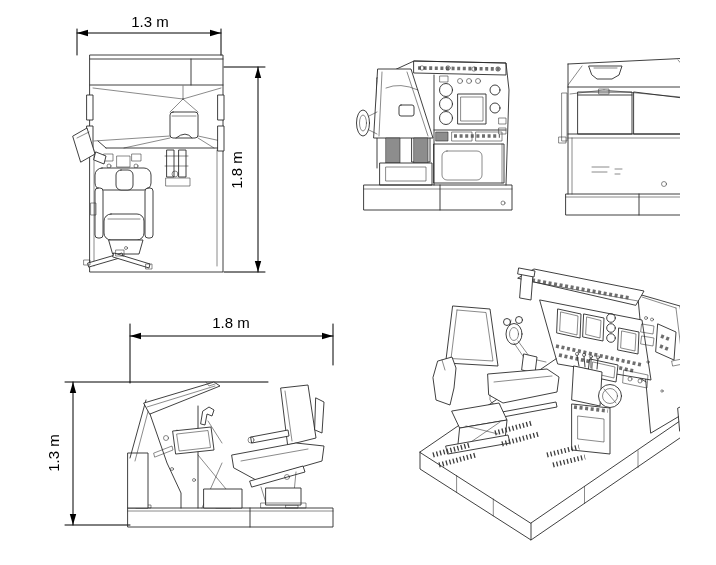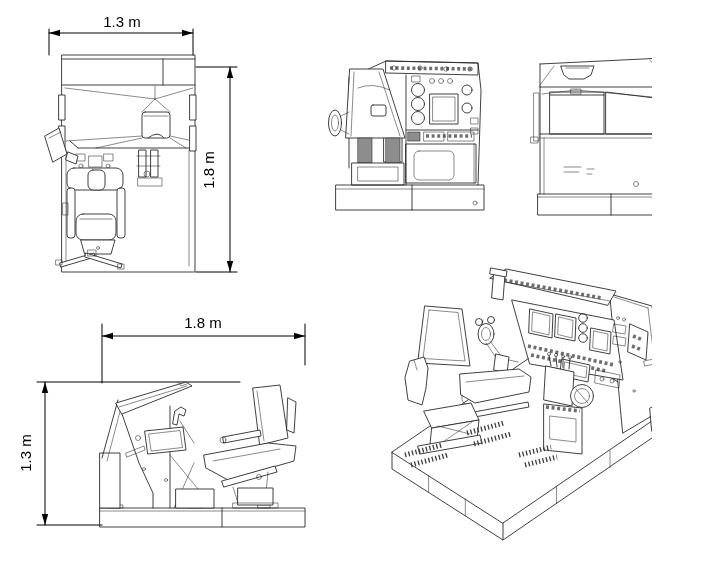--- a/index.html
+++ b/index.html
@@ -2,21 +2,21 @@
 <html style="--bg-color: #ffffff; --line-color: #2b2b2b; --dim-color: #000000;"><head>
 <meta charset="utf-8">
 <style>
   :root{
     --bg-color:#ffffff;
     --line-color:#2b2b2b;
     --dim-color:#000000;
   }
   html,body{margin:0;padding:0;background:var(--bg-color);}
   .sheet{position:relative;width:652px;height:565px;background:var(--bg-color);overflow:hidden;
-         font-family:"Liberation Sans",sans-serif;}
+         font-family:"Liberation Sans",sans-serif;margin-left:28px;}
   .sheet svg{position:absolute;overflow:visible;}
   
   svg path,svg line,svg rect,svg circle,svg ellipse,svg polygon,svg polyline{
     fill:none;stroke:var(--line-color);stroke-width:.9;stroke-linejoin:round;stroke-linecap:round;
   }
   .solid{fill:#ffffff;}
   .dk{fill:#8d8d8d;stroke-width:.6;}
   .fine{stroke-width:.55;}
   .dim{stroke:var(--dim-color);stroke-width:1;}
   .arr{fill:var(--dim-color);stroke:none;}

